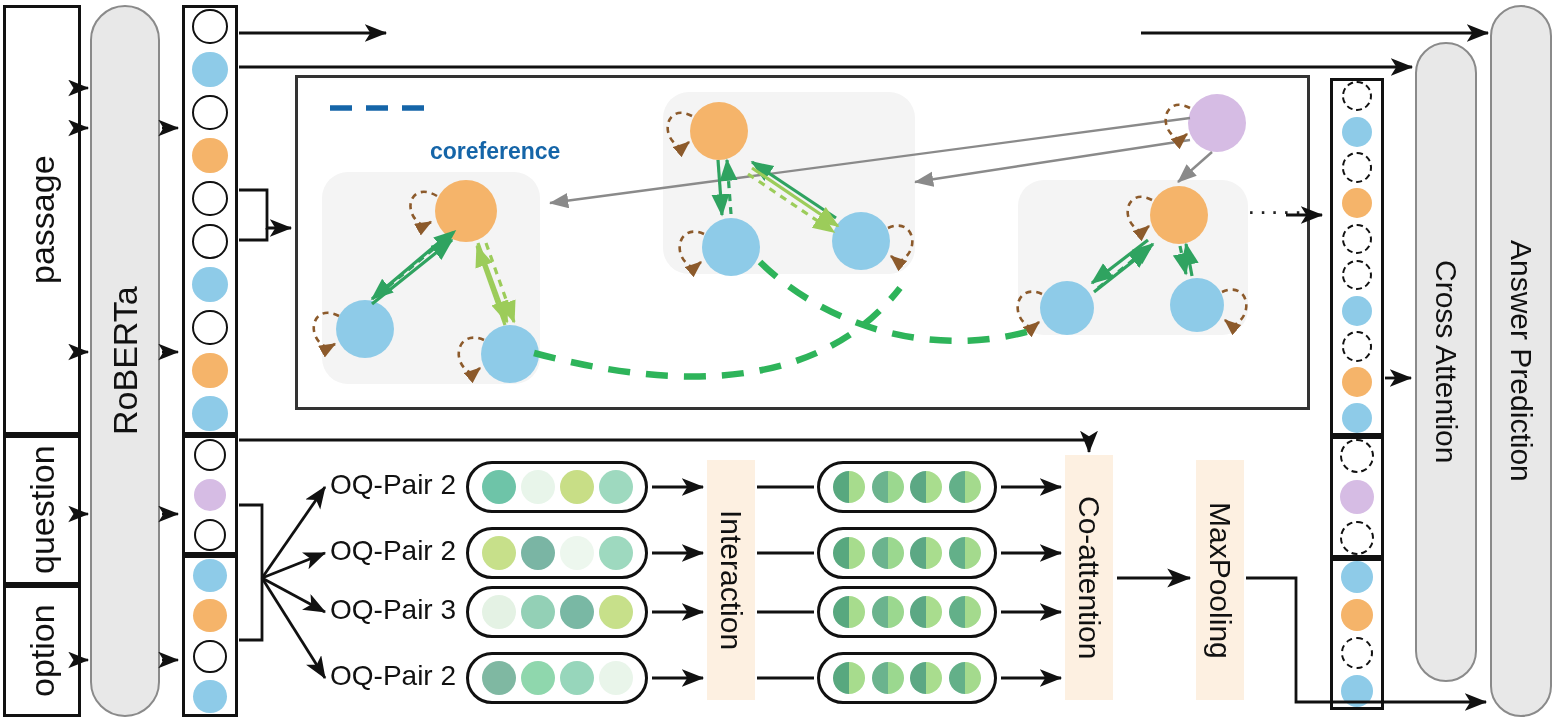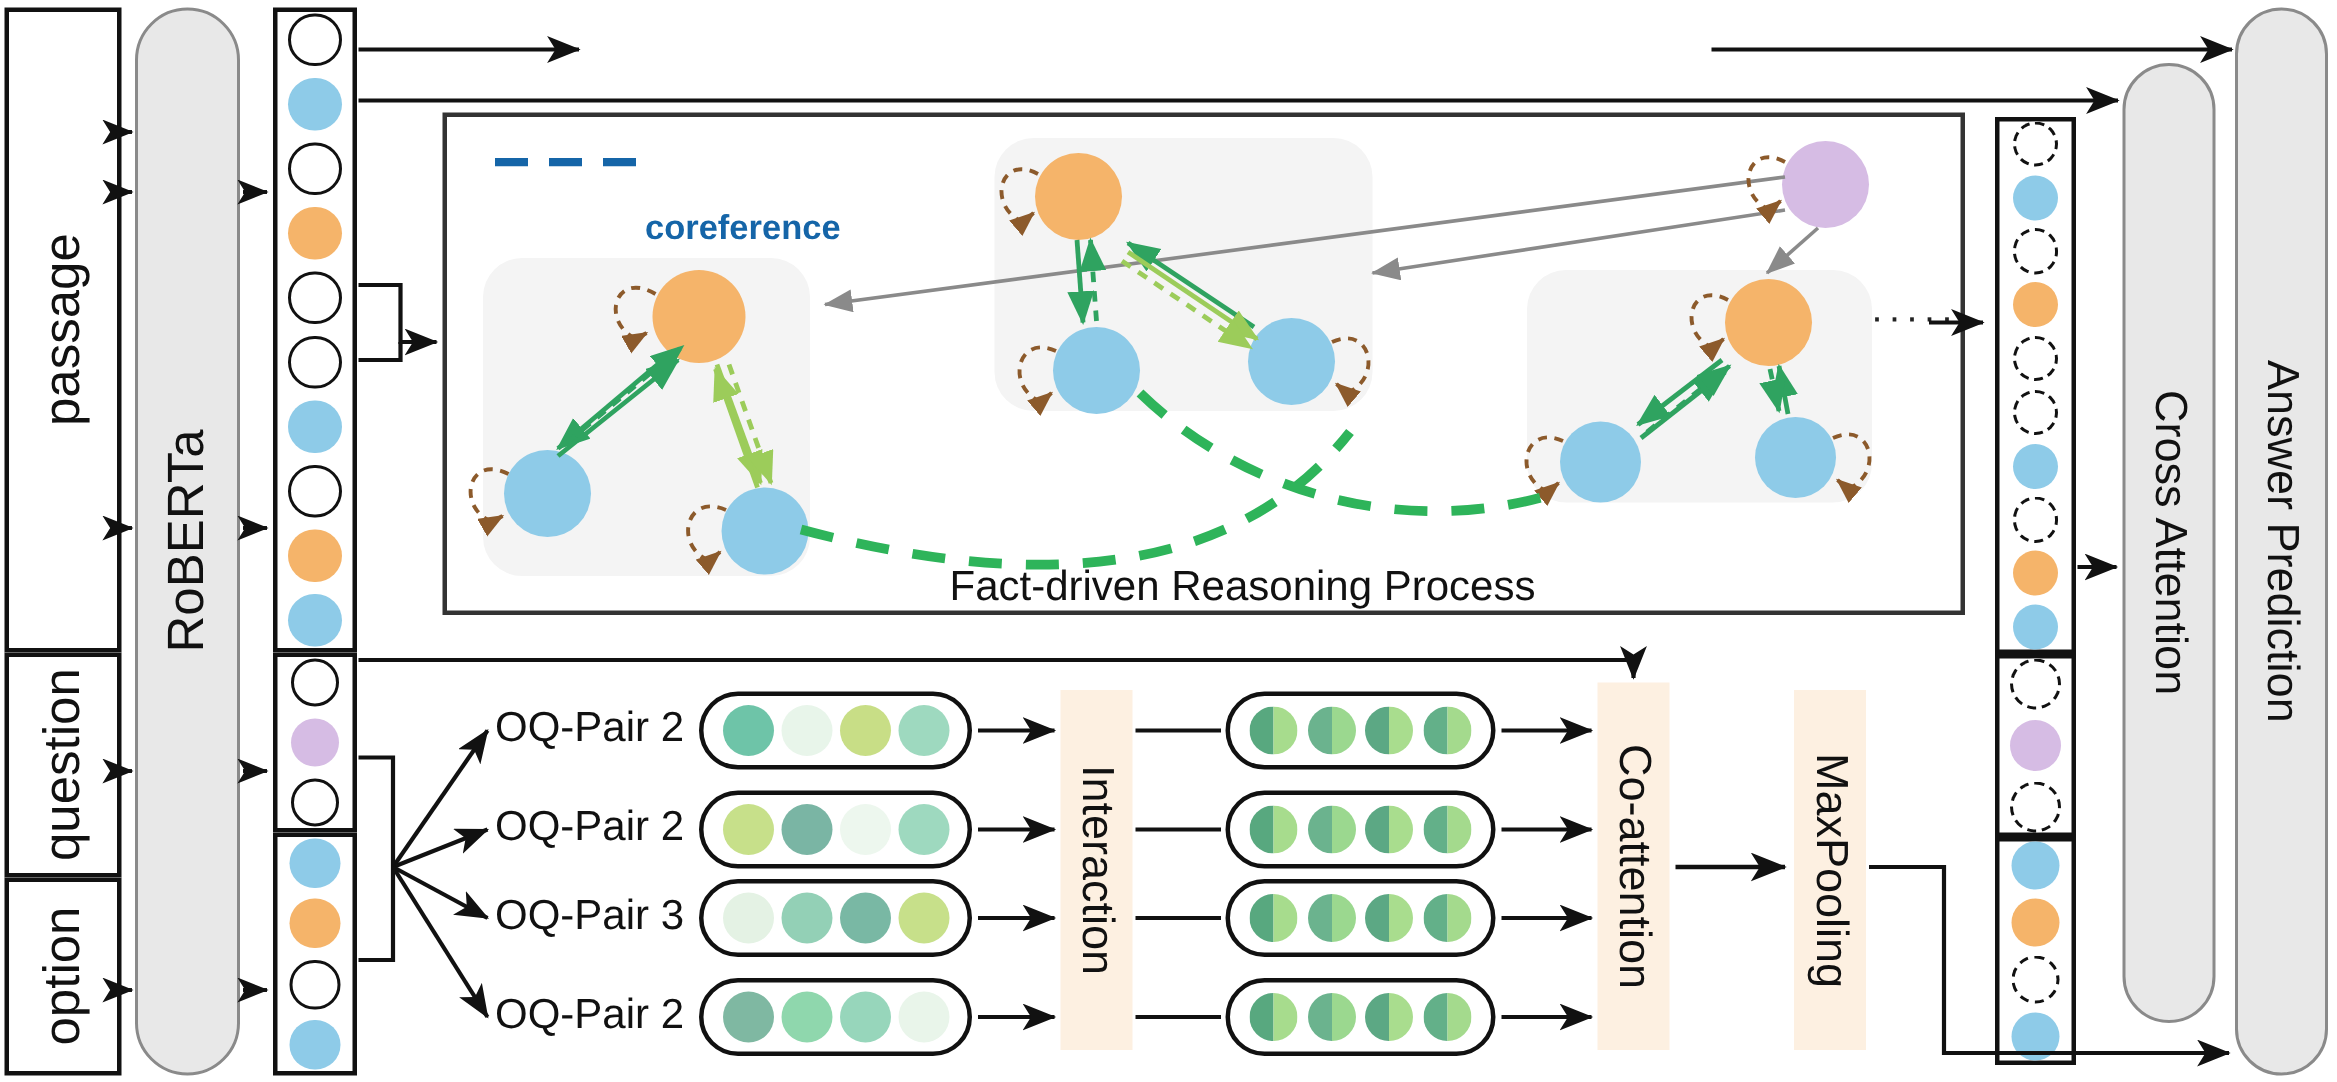--- a/index.html
+++ b/index.html
@@ -98,21 +98,20 @@
   <div class="node" style="left:690px;top:102px;width:58px;height:58px;background:#f5b46a;"></div>
   <div class="node" style="left:702px;top:218px;width:58px;height:58px;background:#8ecbe8;"></div>
   <div class="node" style="left:832px;top:212px;width:58px;height:58px;background:#8ecbe8;"></div>
 
   <div class="node" style="left:1188px;top:94px;width:58px;height:58px;background:#d6bce4;"></div>
 
   <div class="node" style="left:1150px;top:186px;width:58px;height:58px;background:#f5b46a;"></div>
   <div class="node" style="left:1040px;top:281px;width:54px;height:54px;background:#8ecbe8;"></div>
   <div class="node" style="left:1170px;top:278px;width:54px;height:54px;background:#8ecbe8;"></div>
 
-  <div class="cap" style="left:633px;top:375px;font-size:28px;">Fact-driven Reasoning Process</div>
   <div class="cap" style="left:1247px;top:196px;font-size:26px;letter-spacing:3px;color:#222;">·····</div>
 
   <div id="oq-rows">
       <div class="oqlabel" style="left: 330px; top: 469px; font-size: 28px;">OQ-Pair 2</div>
       <div class="capsule" style="left: 466px; top: 461px; width: 182px; height: 52px; padding: 0px 10px;">
         <div class="cdot" style="width: 34px; height: 34px; background: rgb(110, 196, 168);"></div>
         <div class="cdot" style="width: 34px; height: 34px; background: rgb(232, 245, 234);"></div>
         <div class="cdot" style="width: 34px; height: 34px; background: rgb(200, 222, 134);"></div>
         <div class="cdot" style="width: 34px; height: 34px; background: rgb(158, 217, 191);"></div>
       </div>

